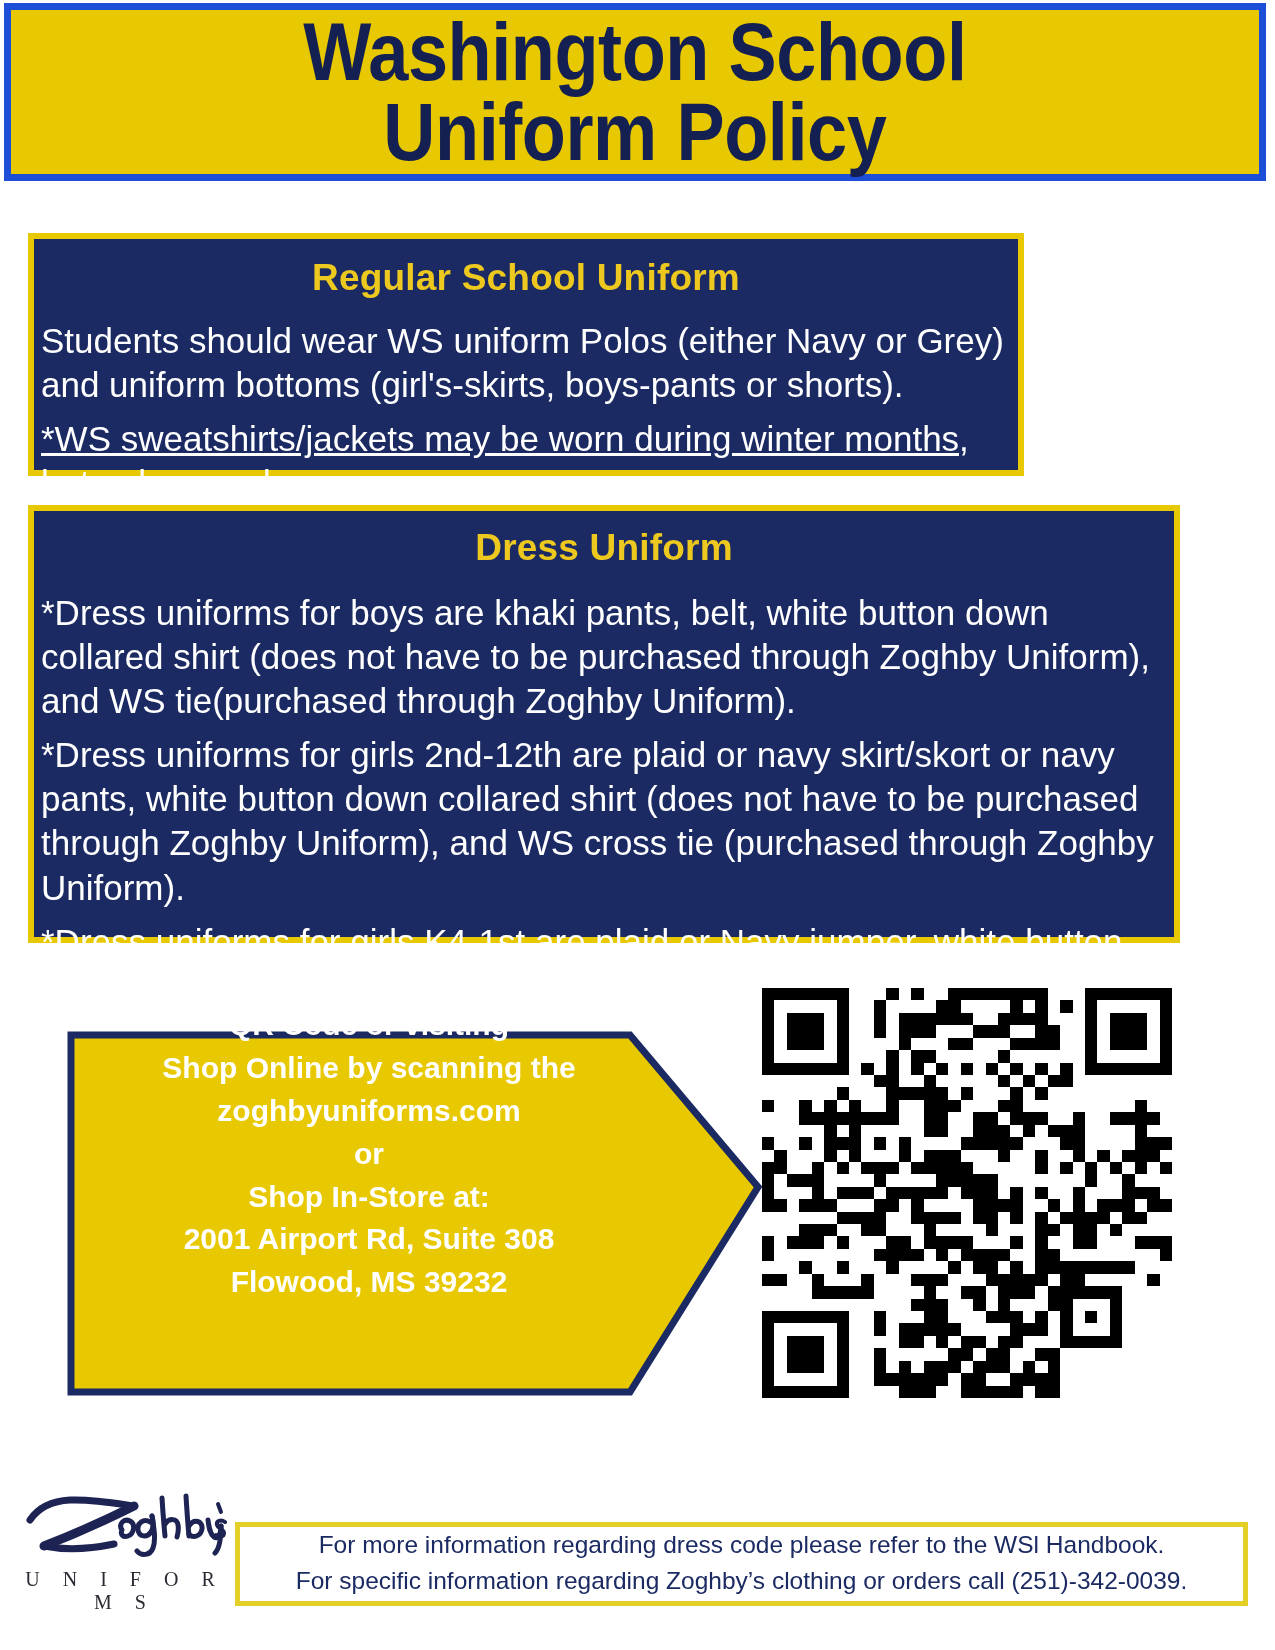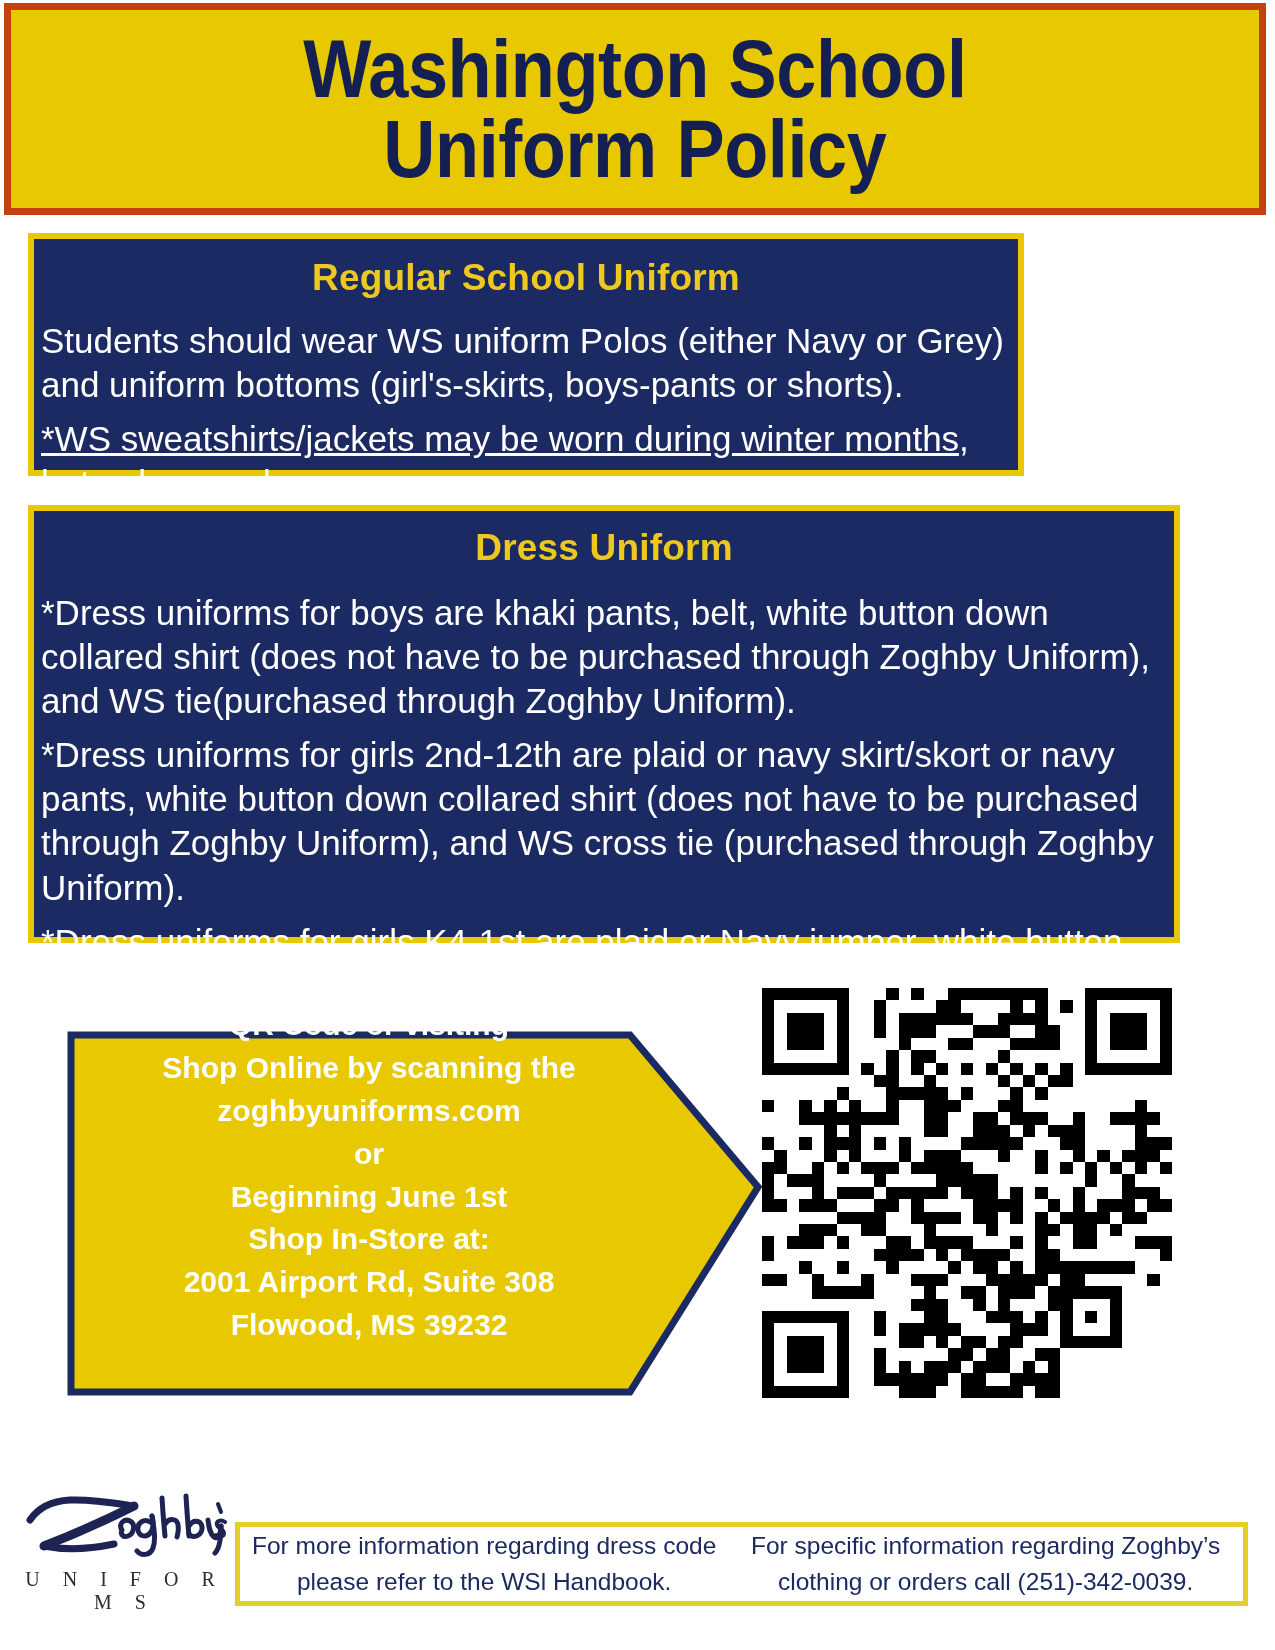--- a/index.html
+++ b/index.html
@@ -15,23 +15,23 @@
     font-family: "Liberation Sans", sans-serif;
     overflow: hidden;
   }
 
   
   #header-banner {
     position: absolute;
     left: 4px;
     top: 3px;
     width: 1262px;
-    height: 212px;
+    height: 178px;
     background: #e8c800;
-    border: 7px solid #c2410c;
+    border: 7px solid #1d4ed8;
     box-sizing: border-box;
     display: flex;
     align-items: center;
     justify-content: center;
   }
   #header-title {
     color: #141f52;
     font-size: 82px;
     line-height: 0.97;
     font-weight: bold;
@@ -159,21 +159,21 @@
   #footer-box {
     position: absolute;
     left: 235px;
     top: 1522px;
     width: 1013px;
     height: 84px;
     border: 5px solid #e3cf25;
     box-sizing: border-box;
     background: #ffffff;
     display: flex;
-    flex-direction: row;
+    flex-direction: column;
     align-items: center;
   }
   #footer-box p {
     margin: 0;
     color: #1b2a62;
     font-size: 24.5px;
     line-height: 1.45;
     text-align: center;
   }
 </style>
@@ -204,21 +204,20 @@
 
 <div id="shop-arrow">
   <svg viewBox="0 0 695 418" xmlns="http://www.w3.org/2000/svg">
     <polygon points="4,57 563,57 691,209 563,414 4,414" fill="#e8c800" stroke="#1b2a62" stroke-width="7" stroke-linejoin="miter"></polygon>
   </svg>
   <div id="shop-arrow-text">
     <div>QR Code or visiting</div>
     <div>Shop Online by scanning the</div>
     <div>zoghbyuniforms.com</div>
     <div>or</div>
-    <div>Beginning June 1st</div>
     <div>Shop In-Store at:</div>
     <div>2001 Airport Rd, Suite 308</div>
     <div>Flowood, MS 39232</div>
   </div>
 </div>
 
 <div id="qr-code">
   <svg id="qr-svg" width="410" height="410" viewBox="0 0 33 33" shape-rendering="crispEdges" xmlns="http://www.w3.org/2000/svg">
     <rect width="33" height="33" fill="#ffffff"></rect>
     <g id="qr-modules" fill="#000000">

